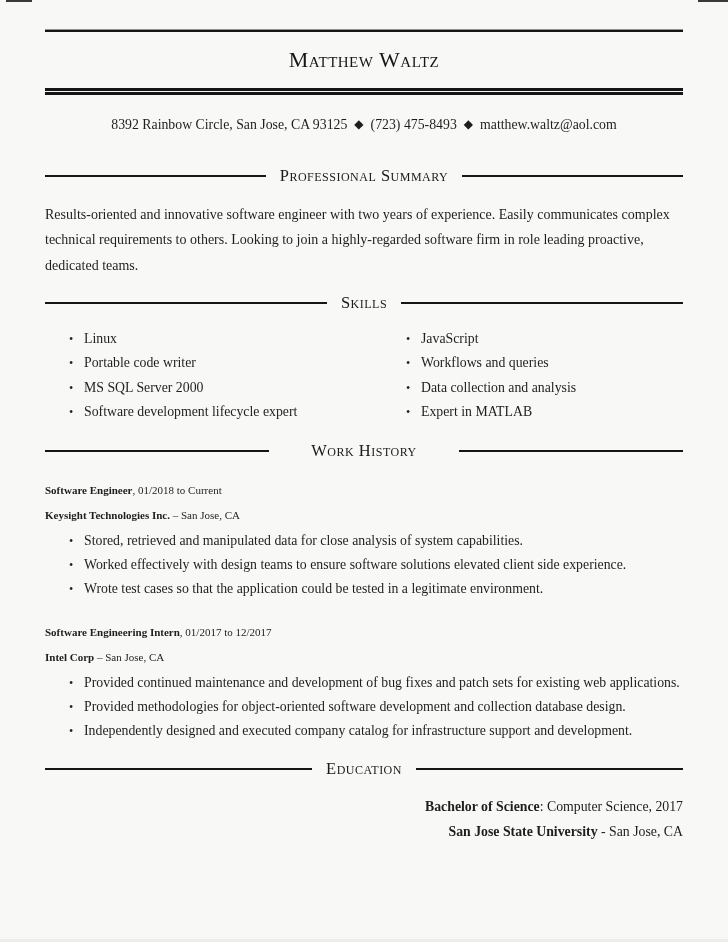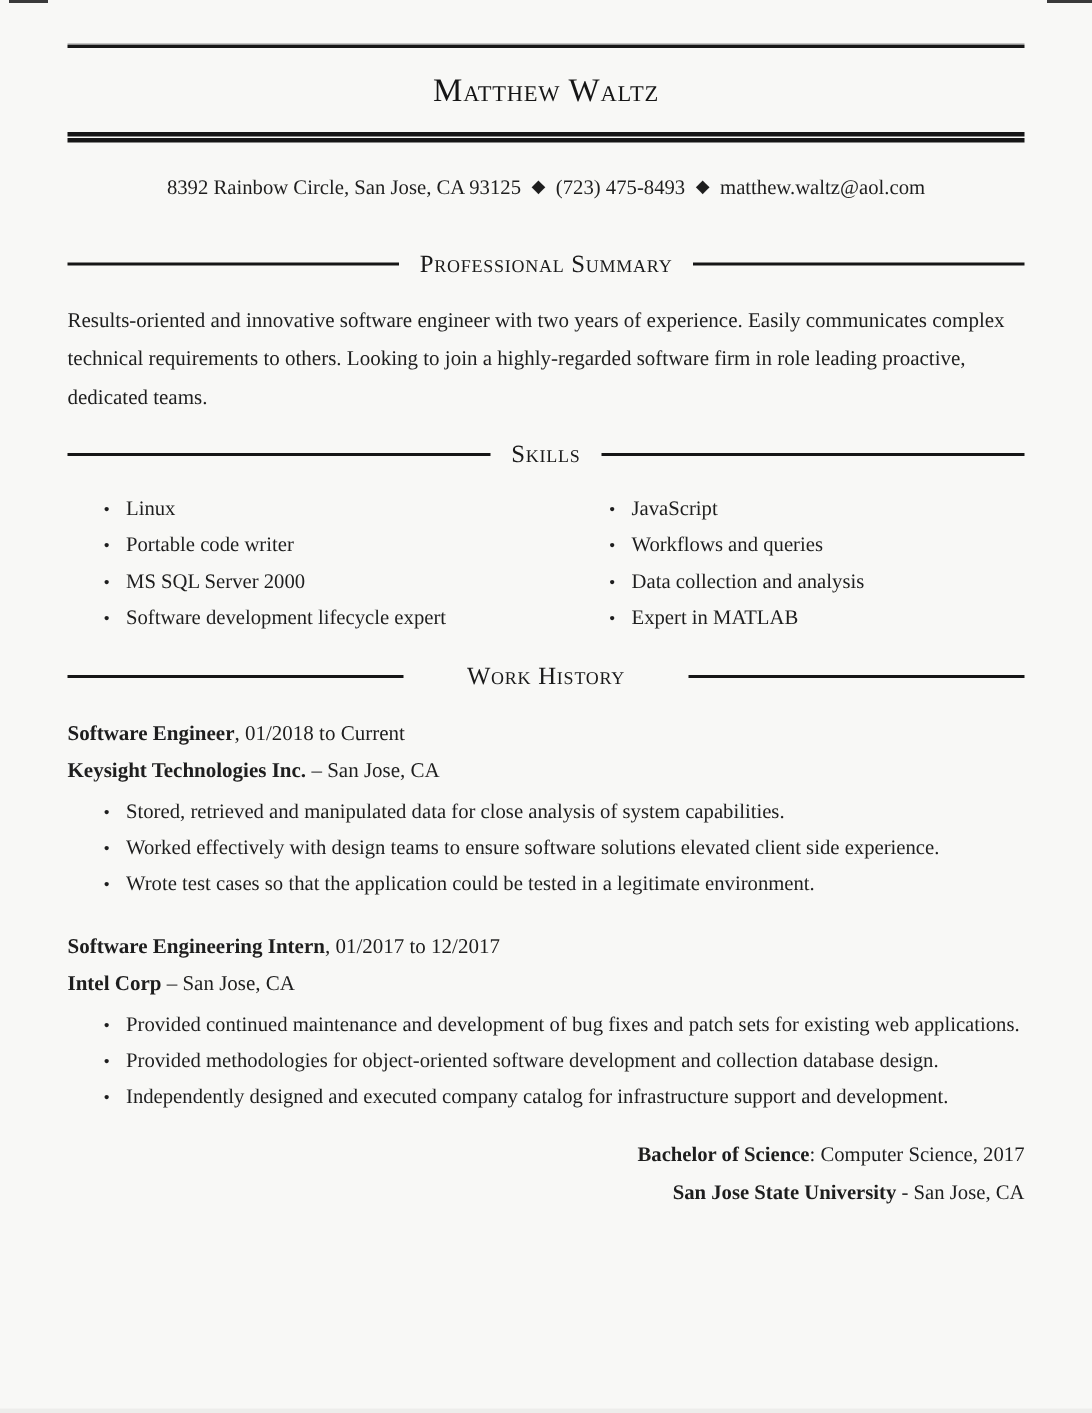--- a/index.html
+++ b/index.html
@@ -95,21 +95,21 @@
     display: flex;
     font-size: 13.8px;
     line-height: 24.2px;
   }
   .li-row .bullet { width: 15px; flex: none; font-size: 12px; }
   .skills-list .li-row { padding-left: 12px; }
   .skills-list .col-right { padding-left: 24px; }
 
   .job { margin-top: 16px; }
   .job.second { margin-top: 19px; }
-  .job-line { font-size: 14px; line-height: 24.8px; white-space: nowrap; }
+  .job-line { font-size: 11px; line-height: 24.8px; white-space: nowrap; }
   .job-line .strong { font-weight: bold; }
   .job-bullets { margin-top: 1px; }
   .job-bullets .li-row { padding-left: 24px; white-space: nowrap; }
 
   .edu-block { margin-top: 15px; text-align: right; }
   .edu-line { font-size: 13.8px; line-height: 24.8px; white-space: nowrap; }
   .edu-line .strong { font-weight: bold; }
 </style>
 </head>
 <body>
@@ -214,20 +214,25 @@
             <span class="bullet">•</span>
             <span>Provided methodologies for object-oriented software development and collection database design.</span>
           </div>
         <div class="li-row">
             <span class="bullet">•</span>
             <span>Independently designed and executed company catalog for infrastructure support and development.</span>
           </div>
       </div>
     </div>
 
+    <div class="section-heading mt-edu">
+      <div class="rule"></div>
+      <div class="heading-text">Education</div>
+      <div class="rule"></div>
+    </div>
 
     <div class="edu-block">
       <div class="edu-line"><span class="strong">Bachelor of Science</span><span>: Computer Science, 2017</span></div>
       <div class="edu-line"><span class="strong">San Jose State University</span><span> - San Jose, CA</span></div>
     </div>
 
   </div>
 
   <div class="bottom-edge"></div>
 </div>

